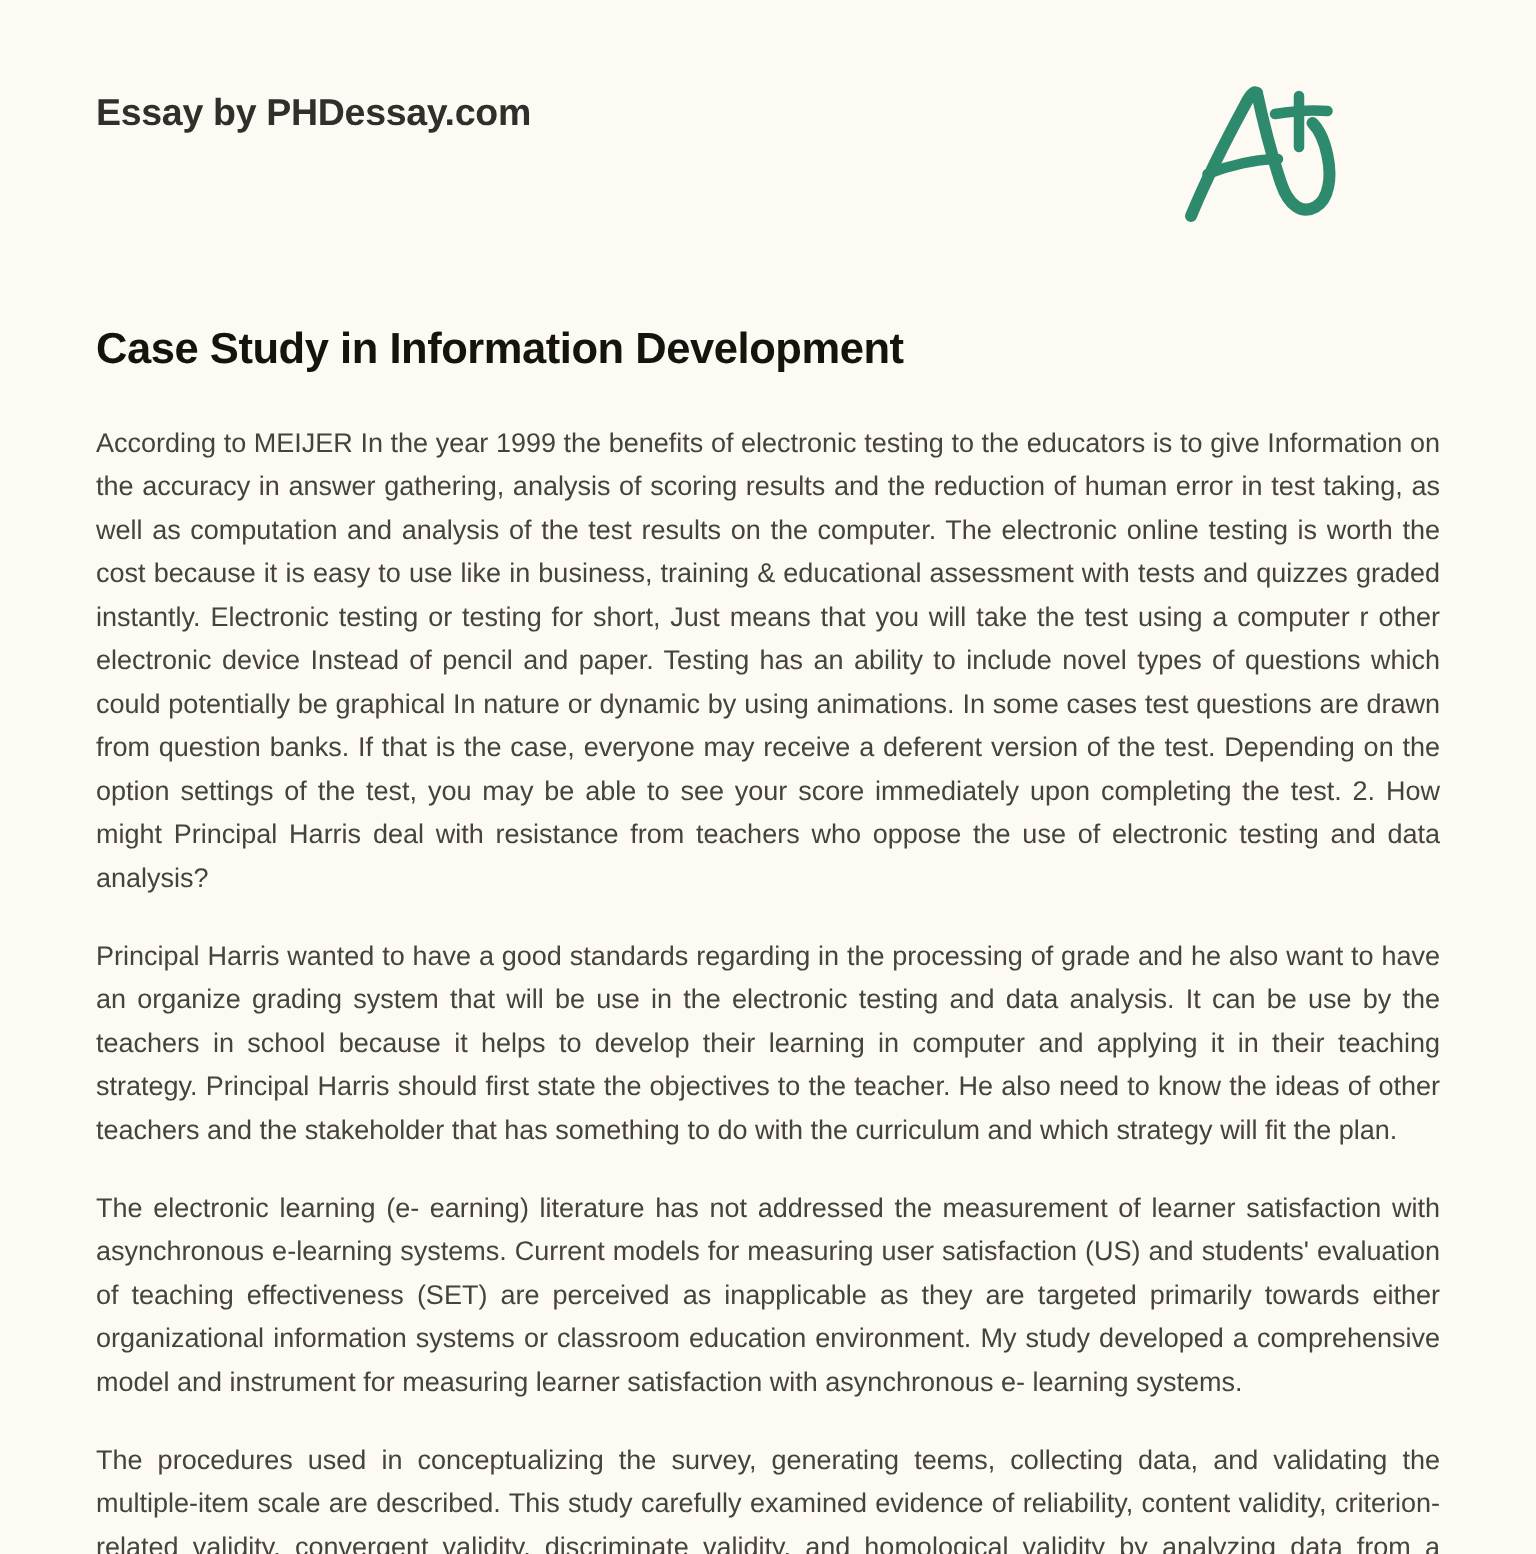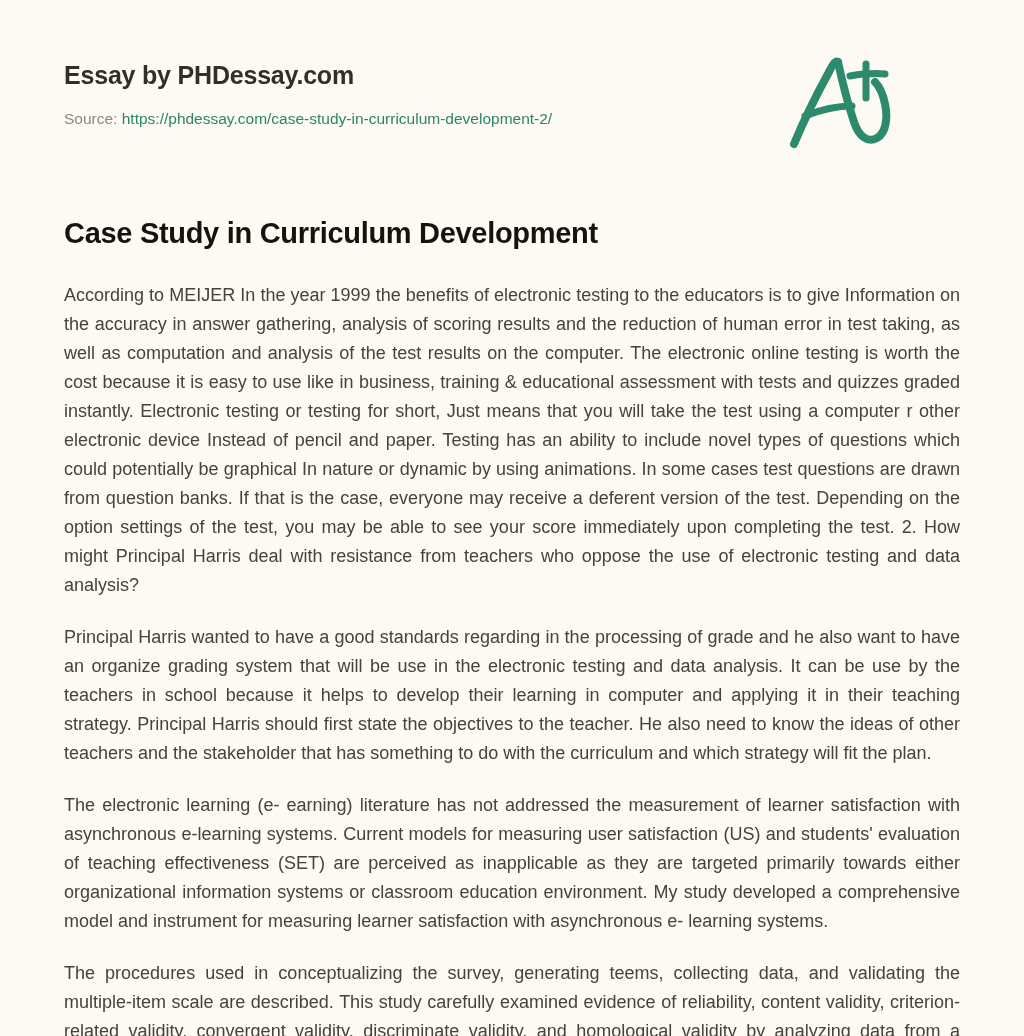--- a/index.html
+++ b/index.html
@@ -93,44 +93,40 @@
     margin-bottom: 0;
   }
 </style>
 </head>
 <body>
 
 <div class="page">
 
   <div class="header">
     <h1 class="brand-title">Essay by PHDessay.com</h1>
-    <div class="source-line">
-      <span class="source-label">Source:</span>
-      <a class="source-url" href="#">https://phdessay.com/case-study-in-curriculum-development-2/</a>
-    </div>
 
     <span class="logo">
       <svg width="120" height="110" viewBox="0 0 120 110" xmlns="http://www.w3.org/2000/svg">
         <g fill="none" stroke="#2e8a6d" stroke-linecap="round" stroke-linejoin="round">
 
           <path d="M16 98 C 26 74, 40 46, 52 24 C 55 18, 58 14, 60 16" stroke-width="8"></path>
 
           <path d="M60 16 C 63 30, 70 58, 76 76 C 81 91, 90 97, 99 92 C 108 87, 110 72, 107 58 C 105 48, 101 40, 97 36" stroke-width="8"></path>
 
           <path d="M27 70 C 42 64, 60 60, 74 60" stroke-width="7"></path>
 
           <path d="M88 18 C 88 30, 88 42, 88 52" stroke-width="7"></path>
 
           <path d="M72 30 C 84 28, 96 27, 107 28" stroke-width="7"></path>
         </g>
       </svg>
     </span>
   </div>
 
-  <h2 class="doc-title">Case Study in Curriculum Development</h2>
+  <h2 class="doc-title">Case Study in Information Development</h2>
 
   <div class="body-content">
     <p class="para">According to MEIJER In the year 1999 the benefits of electronic testing to the educators is to give Information on the accuracy in answer gathering, analysis of scoring results and the reduction of human error in test taking, as well as computation and analysis of the test results on the computer. The electronic online testing is worth the cost because it is easy to use like in business, training &amp; educational assessment with tests and quizzes graded instantly. Electronic testing or testing for short, Just means that you will take the test using a computer r other electronic device Instead of pencil and paper. Testing has an ability to include novel types of questions which could potentially be graphical In nature or dynamic by using animations. In some cases test questions are drawn from question banks. If that is the case, everyone may receive a deferent version of the test. Depending on the option settings of the test, you may be able to see your score immediately upon completing the test. 2. How might Principal Harris deal with resistance from teachers who oppose the use of electronic testing and data analysis?</p>
     <p class="para">Principal Harris wanted to have a good standards regarding in the processing of grade and he also want to have an organize grading system that will be use in the electronic testing and data analysis. It can be use by the teachers in school because it helps to develop their learning in computer and applying it in their teaching strategy. Principal Harris should first state the objectives to the teacher. He also need to know the ideas of other teachers and the stakeholder that has something to do with the curriculum and which strategy will fit the plan.</p>
     <p class="para">The electronic learning (e- earning) literature has not addressed the measurement of learner satisfaction with asynchronous e-learning systems. Current models for measuring user satisfaction (US) and students' evaluation of teaching effectiveness (SET) are perceived as inapplicable as they are targeted primarily towards either organizational information systems or classroom education environment. My study developed a comprehensive model and instrument for measuring learner satisfaction with asynchronous e- learning systems.</p>
     <p class="para">The procedures used in conceptualizing the survey, generating teems, collecting data, and validating the multiple-item scale are described. This study carefully examined evidence of reliability, content validity, criterion-related validity, convergent validity, discriminate validity, and homological validity by analyzing data from a sample of 116 adult respondents. The norms of the instrument were then developed, and the potential applications for practitioners and researchers explored. Finally, this paper discusses limitations of the work.</p>
 
   </div>
 
 </div>

